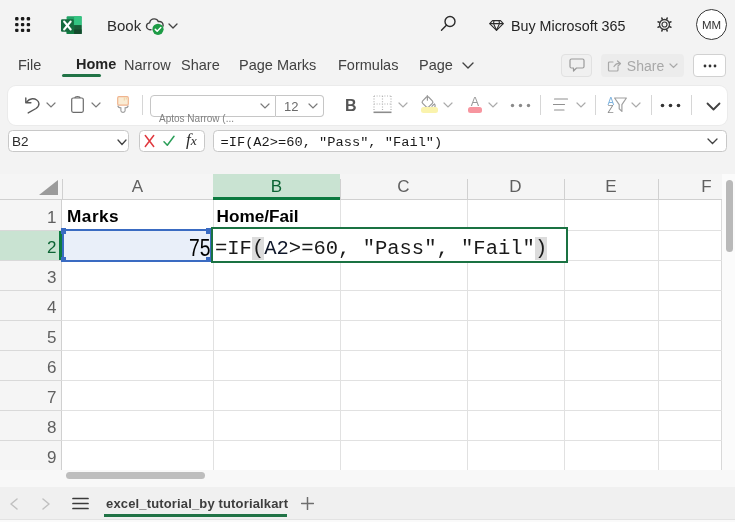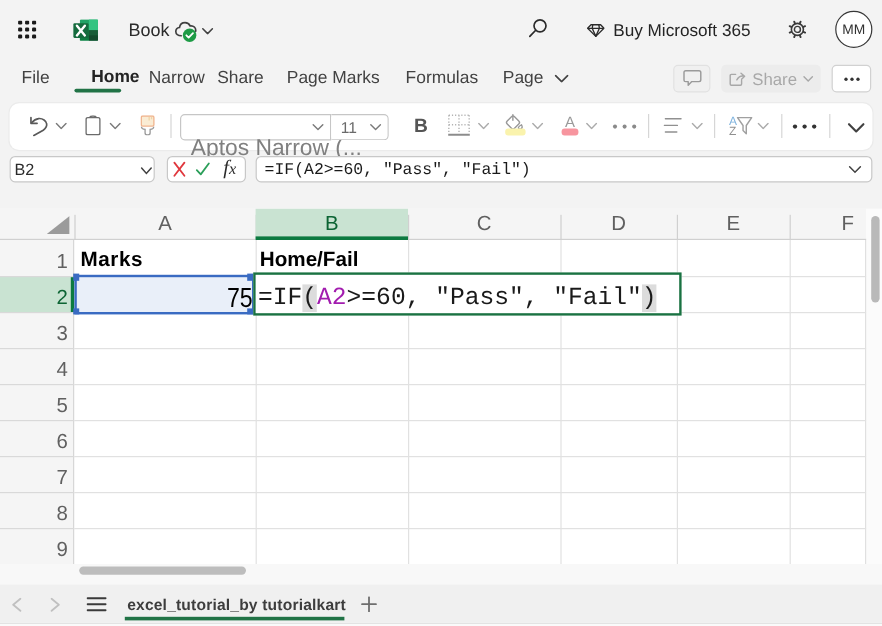--- a/index.html
+++ b/index.html
@@ -163,29 +163,29 @@
   <svg width="12" height="17" viewBox="0 0 12 17">
     <rect x="0.7" y="0.7" width="10.6" height="8.4" rx="1.2" fill="#faecd4" stroke="#f0b48e" stroke-width="1.2"></rect>
     <path d="M7.3 1.5 L7.3 4.4 M9.3 1.5 L9.3 3.4" stroke="#eed4a9" stroke-width="1.1"></path>
     <path d="M0.8 9.6 C0.9 11.1 2.2 11.7 3.9 11.8 L3.9 14.8 C3.9 15.9 4.6 16.4 6 16.4 C7.4 16.4 8.1 15.9 8.1 14.8 L8.1 11.8 C9.8 11.7 11.1 11.1 11.2 9.6" fill="none" stroke="#9a9a9a" stroke-width="1.1"></path>
   </svg>
 </div>
 
 <div class="abs" style="left:142px;top:95px;width:1px;height:20px;background:#d6d6d6;"></div>
 
 <div class="abs" style="left:150px;top:95px;width:126px;height:22px;border:1px solid #c6c6c6;border-radius:4px 0 0 4px;background:#fff;"></div>
-<div class="abs" style="left:159px;top:113px;font-size:19px;color:#808080;">Aptos Narrow (...</div>
+<div class="abs" style="left:159px;top:113px;font-size:10px;color:#808080;">Aptos Narrow (...</div>
 <div class="abs" style="left:260px;top:103px;">
   <svg width="10" height="6" viewBox="0 0 10 6">
       <path d="M1 1 L5 5 L9 1" fill="none" stroke="#7a7a7a" stroke-width="1.2" stroke-linecap="round"></path>
     </svg>
 </div>
 
 <div class="abs" style="left:276px;top:95px;width:48px;height:22px;border:1px solid #c6c6c6;border-left:none;border-radius:0 4px 4px 0;background:#fff;"></div>
-<div class="abs" style="left:284px;top:99px;font-size:13px;color:#6a6a6a;">11</div>
+<div class="abs" style="left:284px;top:99px;font-size:13px;color:#6a6a6a;">12</div>
 <div class="abs" style="left:308px;top:103px;">
   <svg width="10" height="6" viewBox="0 0 10 6">
       <path d="M1 1 L5 5 L9 1" fill="none" stroke="#7a7a7a" stroke-width="1.2" stroke-linecap="round"></path>
     </svg>
 </div>
 
 <div class="abs" style="left:345px;top:97px;font-size:16px;font-weight:bold;color:#555;">B</div>
 
 <div class="abs" style="left:373px;top:95px;">
   <svg width="19" height="19" viewBox="0 0 19 19">
@@ -379,21 +379,21 @@
 <div class="abs" style="left:216.5px;top:206px;font-size:17.2px;font-weight:bold;color:#000;">Home/Fail</div>
 
 <div class="abs" style="left:61.5px;top:228.5px;width:150px;height:33px;background:#e9eff9;border:2.5px solid #3a6bc2;"></div>
 <div class="abs" style="left:60.8px;top:228px;width:5.5px;height:5.5px;background:#3a6bc2;"></div>
 <div class="abs" style="left:206px;top:228px;width:5.5px;height:5.5px;background:#3a6bc2;"></div>
 <div class="abs" style="left:60.8px;top:256.5px;width:5.5px;height:5.5px;background:#3a6bc2;"></div>
 <div class="abs" style="left:206px;top:256.5px;width:5.5px;height:5.5px;background:#3a6bc2;"></div>
 <div class="abs" style="left:100px;top:234.5px;width:110.5px;text-align:right;font-size:23px;color:#000;"><span style="display:inline-block;transform:scaleX(0.84);transform-origin:100% 50%;">75</span></div>
 
 <div class="abs" style="left:211px;top:227px;width:356.5px;height:36.3px;background:#fff;border:2.6px solid #1a7242;"></div>
-<div class="abs" style="left:215px;top:236.5px;font-size:20.5px;font-family:'Liberation Mono',monospace;color:#1a1a1a;white-space:pre;">=IF<span style="background:#dcdcdc;">(</span><span style="color:#a21caf;">A2</span>&gt;=60, "Pass", "Fail"<span style="background:#dcdcdc;">)</span></div>
+<div class="abs" style="left:215px;top:236.5px;font-size:20.5px;font-family:'Liberation Mono',monospace;color:#1a1a1a;white-space:pre;">=IF<span style="background:#dcdcdc;">(</span><span style="color:#0f172a;">A2</span>&gt;=60, "Pass", "Fail"<span style="background:#dcdcdc;">)</span></div>
 
 <div class="abs" style="left:722px;top:174px;width:13px;height:296px;background:#fbfbfb;"></div>
 <div class="abs" style="left:725.5px;top:180px;width:7.5px;height:72px;background:#b9b9b9;border-radius:4px;"></div>
 <div class="abs" style="left:0;top:470px;width:735px;height:17px;background:#f8f8f8;"></div>
 <div class="abs" style="left:66px;top:471.5px;width:139px;height:7.5px;background:#bdbdbd;border-radius:4px;"></div>
 
 <div class="abs" style="left:0;top:487px;width:735px;height:31.5px;background:#f0f0f0;"></div>
 <div class="abs" style="left:0;top:518.5px;width:735px;height:3.5px;background:#fafafa;border-top:1px solid #e3e3e3;"></div>
 <div class="abs" style="left:9px;top:498px;">
   <svg width="10" height="12" viewBox="0 0 10 12">

